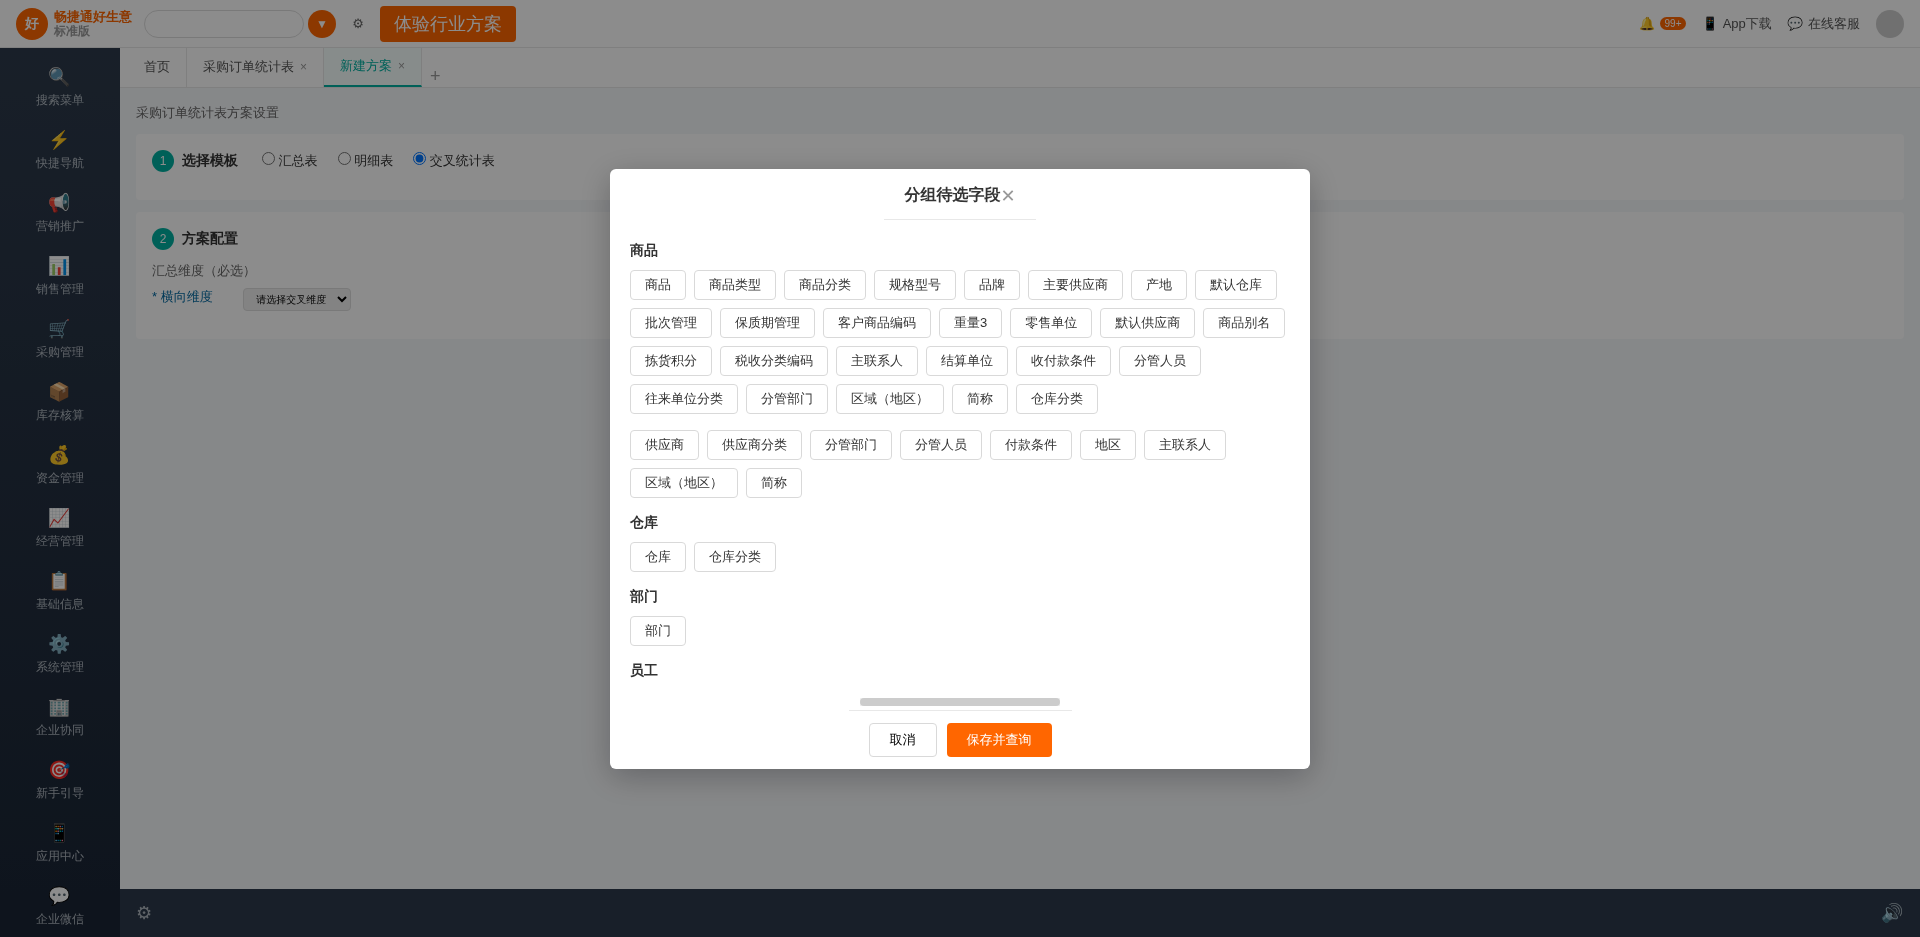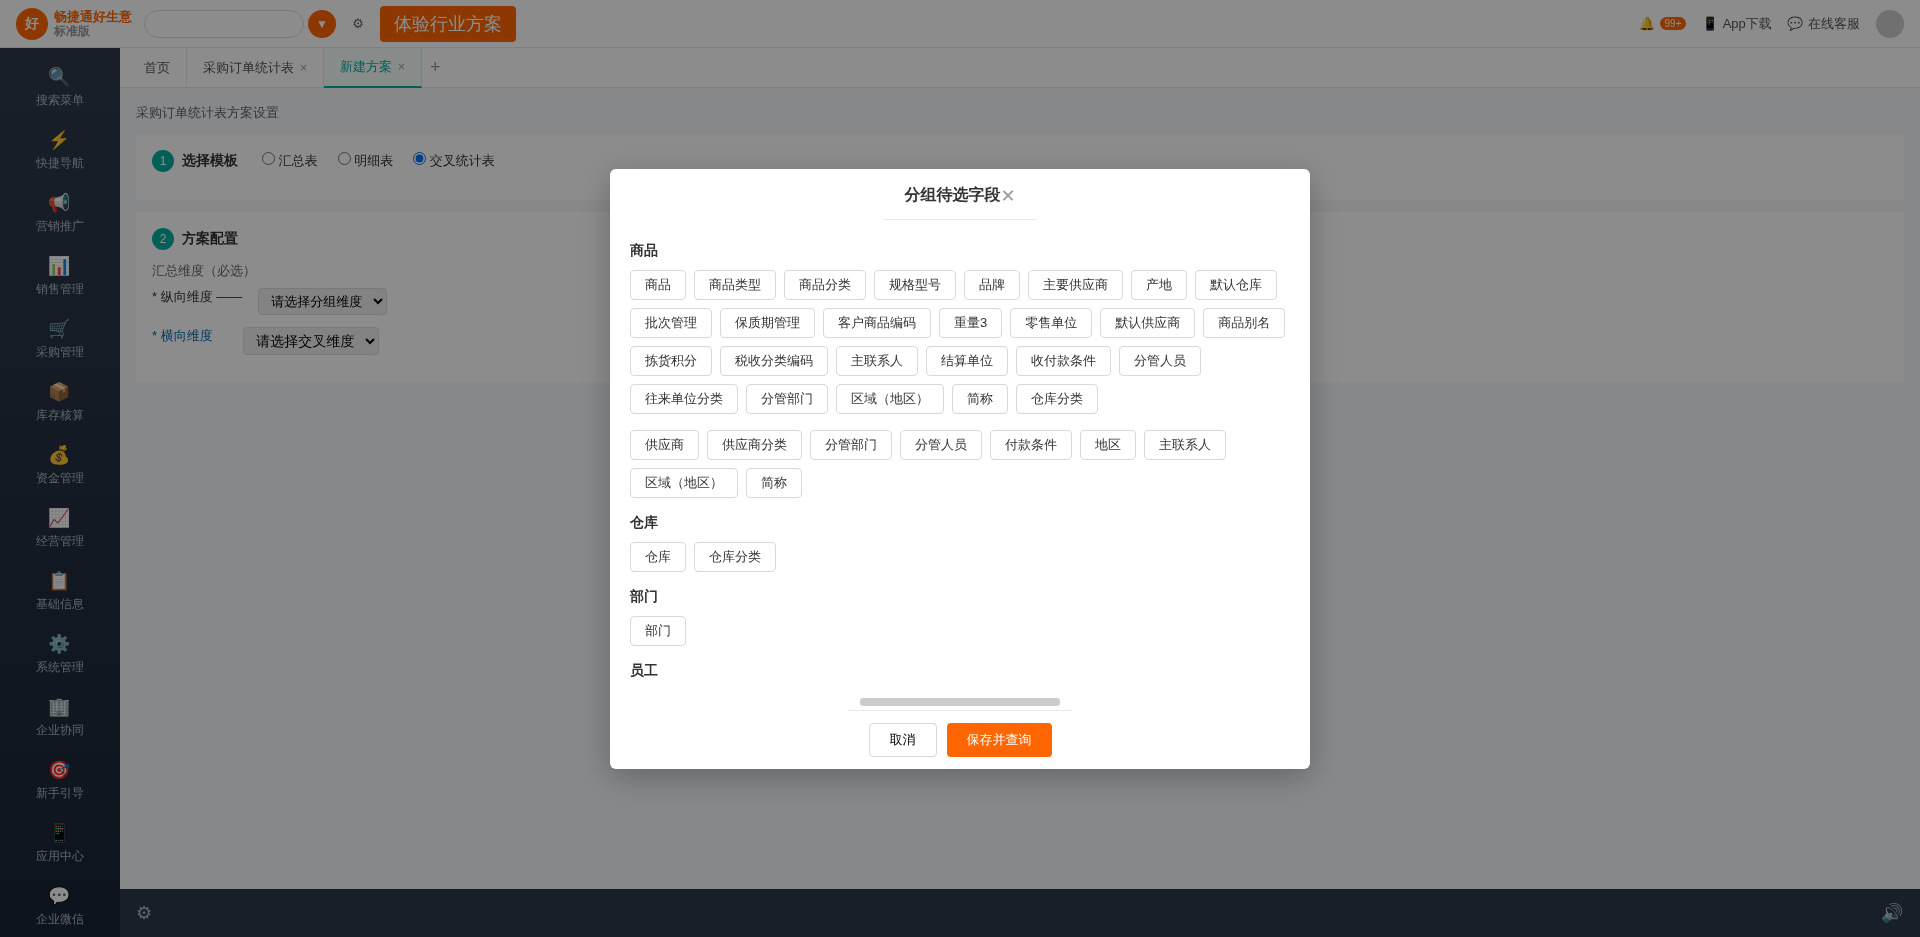--- a/index.html
+++ b/index.html
@@ -24,21 +24,21 @@
     .header-avatar { width: 28px; height: 28px; border-radius: 50%; background: #ccc; }
 
     
     .layout { display: flex; height: calc(100vh - 48px); }
     .sidebar { width: 120px; background: linear-gradient(180deg, #2d3a4b 0%, #1a2535 100%); color: #fff; display: flex; flex-direction: column; align-items: center; padding-top: 8px; flex-shrink: 0; }
     .sidebar-item { display: flex; flex-direction: column; align-items: center; padding: 10px 0; width: 100%; cursor: pointer; color: #adb5bd; font-size: 12px; gap: 4px; }
     .sidebar-icon { font-size: 18px; }
 
     
     .main { flex: 1; display: flex; flex-direction: column; overflow: hidden; }
-    .tab-bar { height: 40px; background: #fff; display: flex; align-items: center; border-bottom: 1px solid #e8e8e8; padding: 0 8px; }
+    .tab-bar { height: 40px; background: #fff; display: flex; align-items: flex-end; border-bottom: 1px solid #e8e8e8; padding: 0 8px; }
     .tab-item { display: flex; align-items: center; padding: 0 16px; height: 40px; border-right: 1px solid #e8e8e8; cursor: pointer; font-size: 13px; color: #555; white-space: nowrap; }
     .tab-item.active { color: #00b0a0; border-bottom: 2px solid #00b0a0; background: #f6fffe; }
     .tab-close { margin-left: 6px; color: #999; font-size: 12px; }
     .tab-add { margin-left: 8px; color: #999; font-size: 18px; cursor: pointer; }
 
     
     .content { flex: 1; padding: 16px; overflow: auto; background: #f5f7fa; position: relative; }
     .page-title { font-size: 13px; color: #666; margin-bottom: 12px; }
 
     .card { background: #fff; border-radius: 4px; padding: 16px; margin-bottom: 12px; }
@@ -202,28 +202,22 @@
         </div>
       </div>
 
       <div class="card">
         <div class="step-header">
           <div class="step-num">2</div>
           <div class="step-label">方案配置</div>
         </div>
         <div style="font-size:13px;color:#666;margin-bottom:8px;">汇总维度（必选）</div>
         <div style="display:flex;gap:16px;margin-bottom:12px;">
-          <span style="color:#333;">* 纵向维度 ——</span>
-          <select style="border:1px solid #ddd;padding:4px 8px;border-radius:4px;font-size:13px;">
-            <option>请选择分组维度</option>
-          </select>
-        </div>
-        <div style="display:flex;gap:16px;margin-bottom:12px;">
           <span style="color:#0369a1;">* 横向维度 &nbsp;&nbsp;&nbsp;</span>
-          <select style="border:1px solid #ddd;padding:4px 8px;border-radius:4px;font-size:14px;">
+          <select style="border:1px solid #ddd;padding:4px 8px;border-radius:4px;font-size:10px;">
             <option>请选择交叉维度</option>
           </select>
         </div>
       </div>
 
       <div class="modal-overlay">
         <div class="modal">
           <div class="modal-header">
             <span class="modal-title">分组待选字段</span>
             <span class="modal-close">✕</span>

